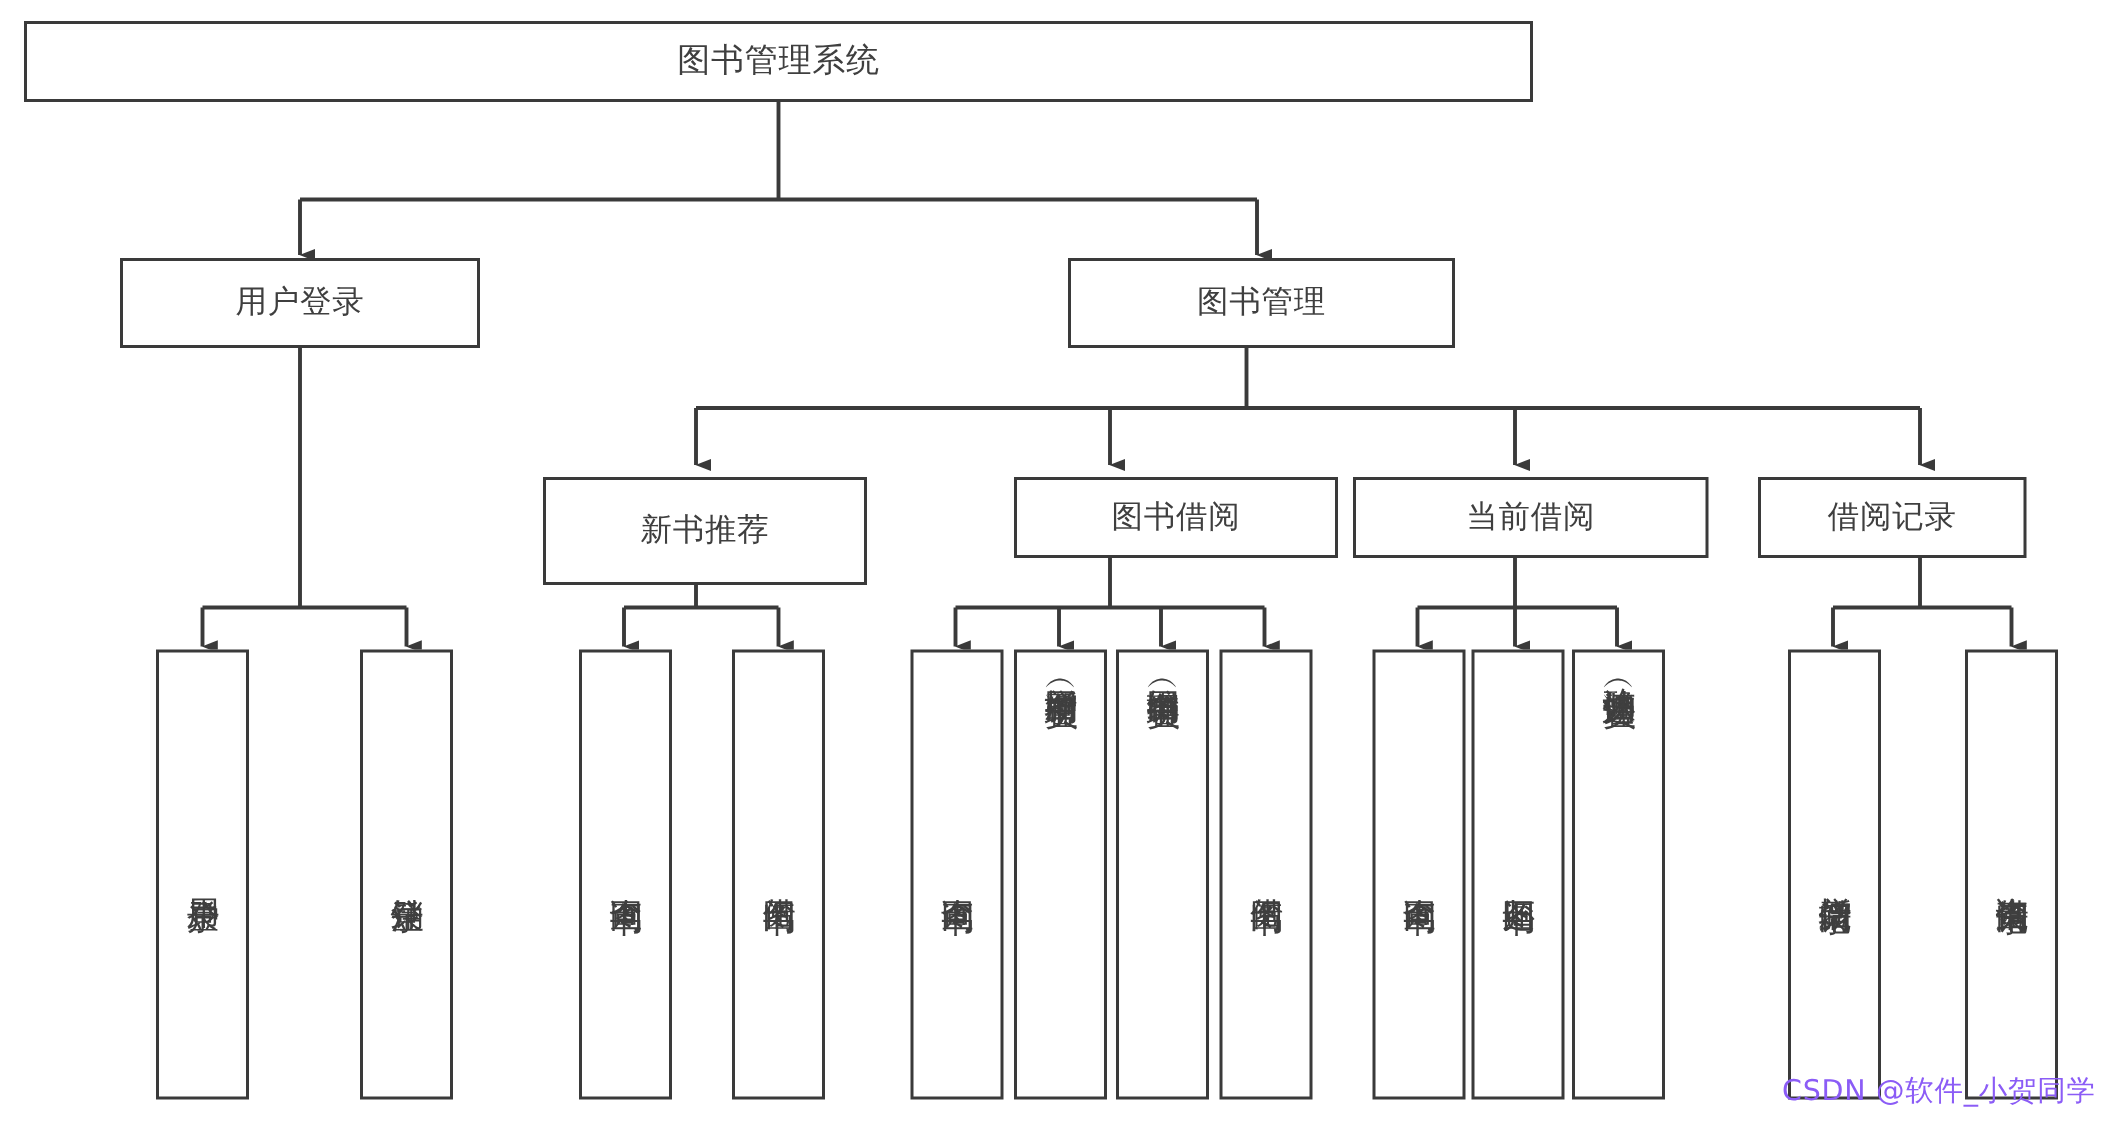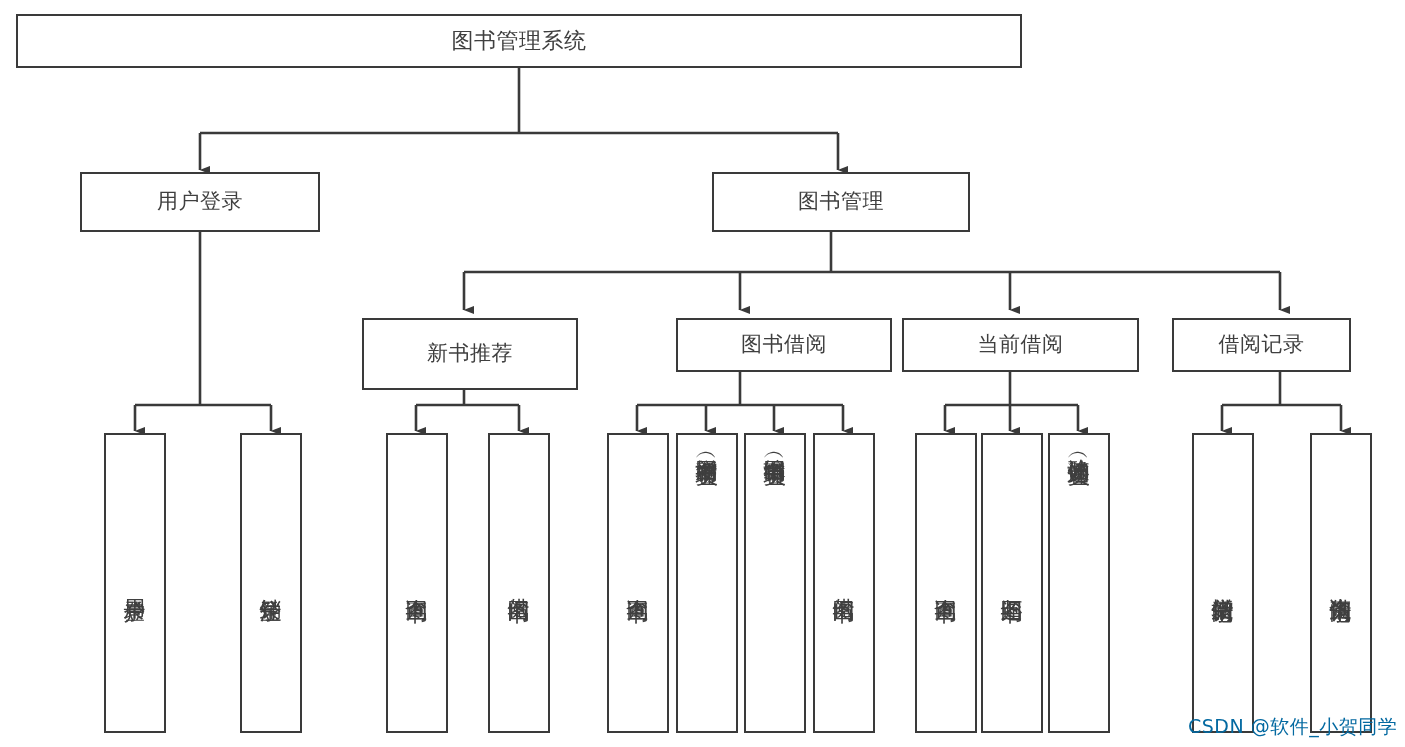--- a/index.html
+++ b/index.html
@@ -60,21 +60,21 @@
   }
   .leaf.centered {
     align-items: center;
     padding-top: 0;
   }
   #watermark {
     position: absolute;
     left: 1188px;
     top: 714px;
     font-size: 19px;
-    color: #0369a1;
+    color: #8b5cf6;
     white-space: nowrap;
     letter-spacing: 0.5px;
   }
 </style>
 </head>
 <body>
 
 <div id="diagram-root">
 
   <svg id="edges-layer" viewBox="0 0 1405 747" width="1405" height="747" xmlns="http://www.w3.org/2000/svg">

